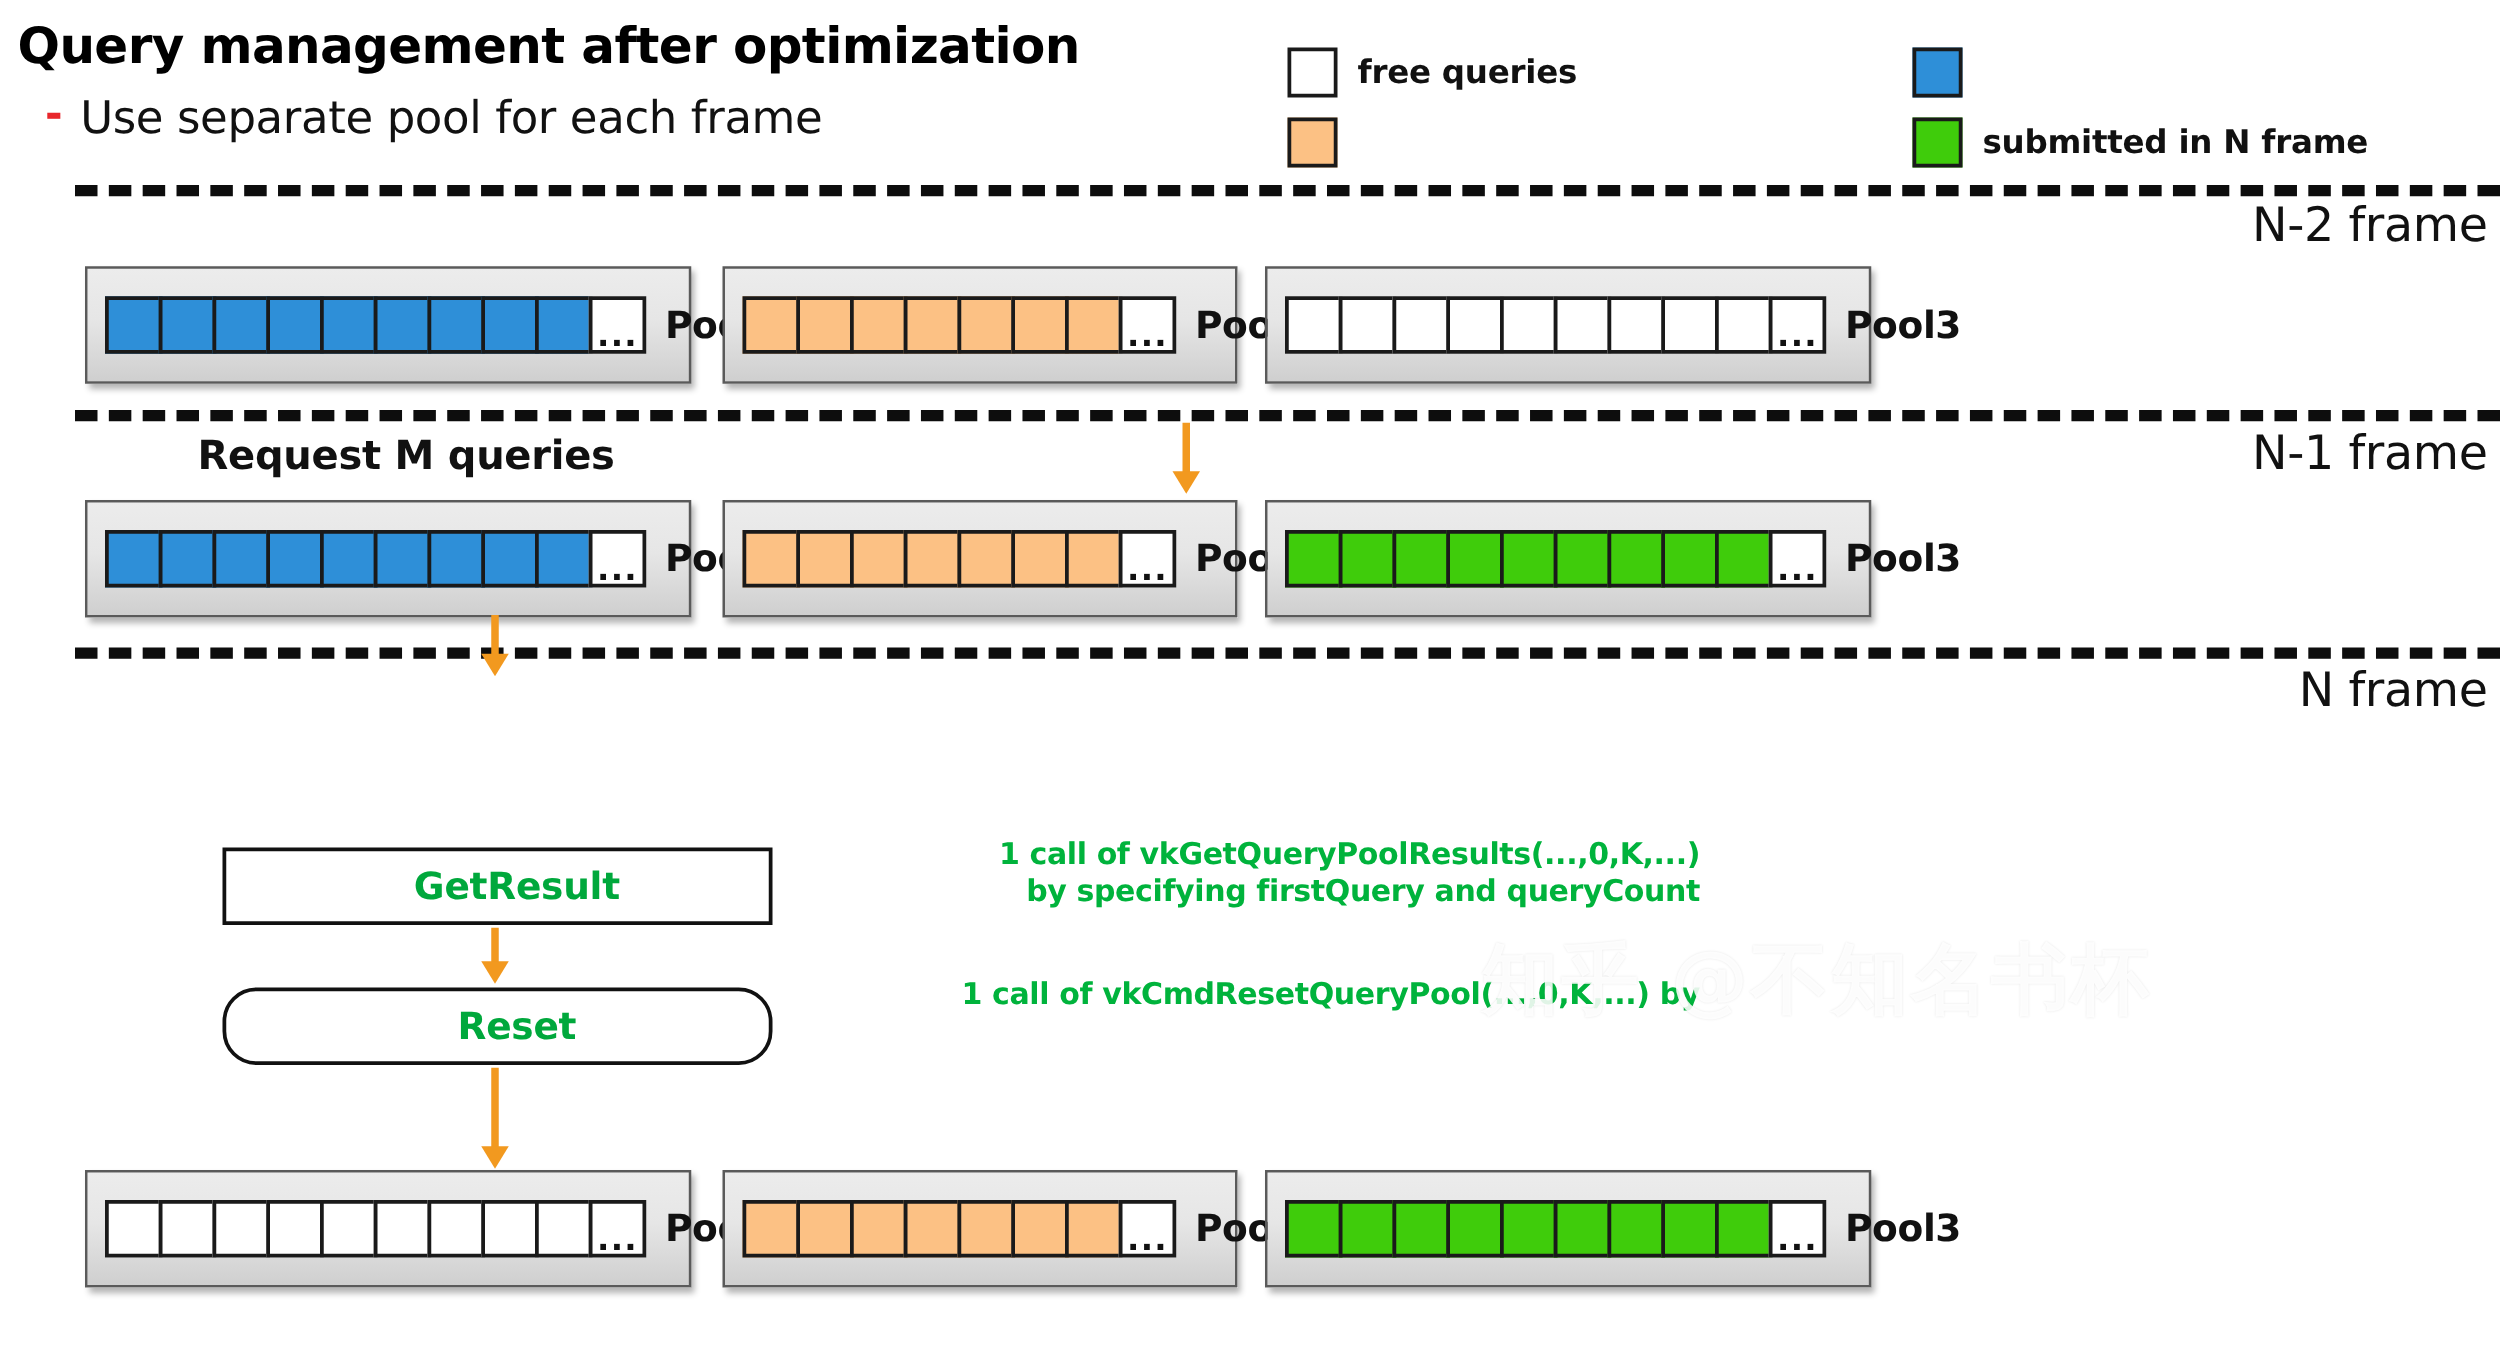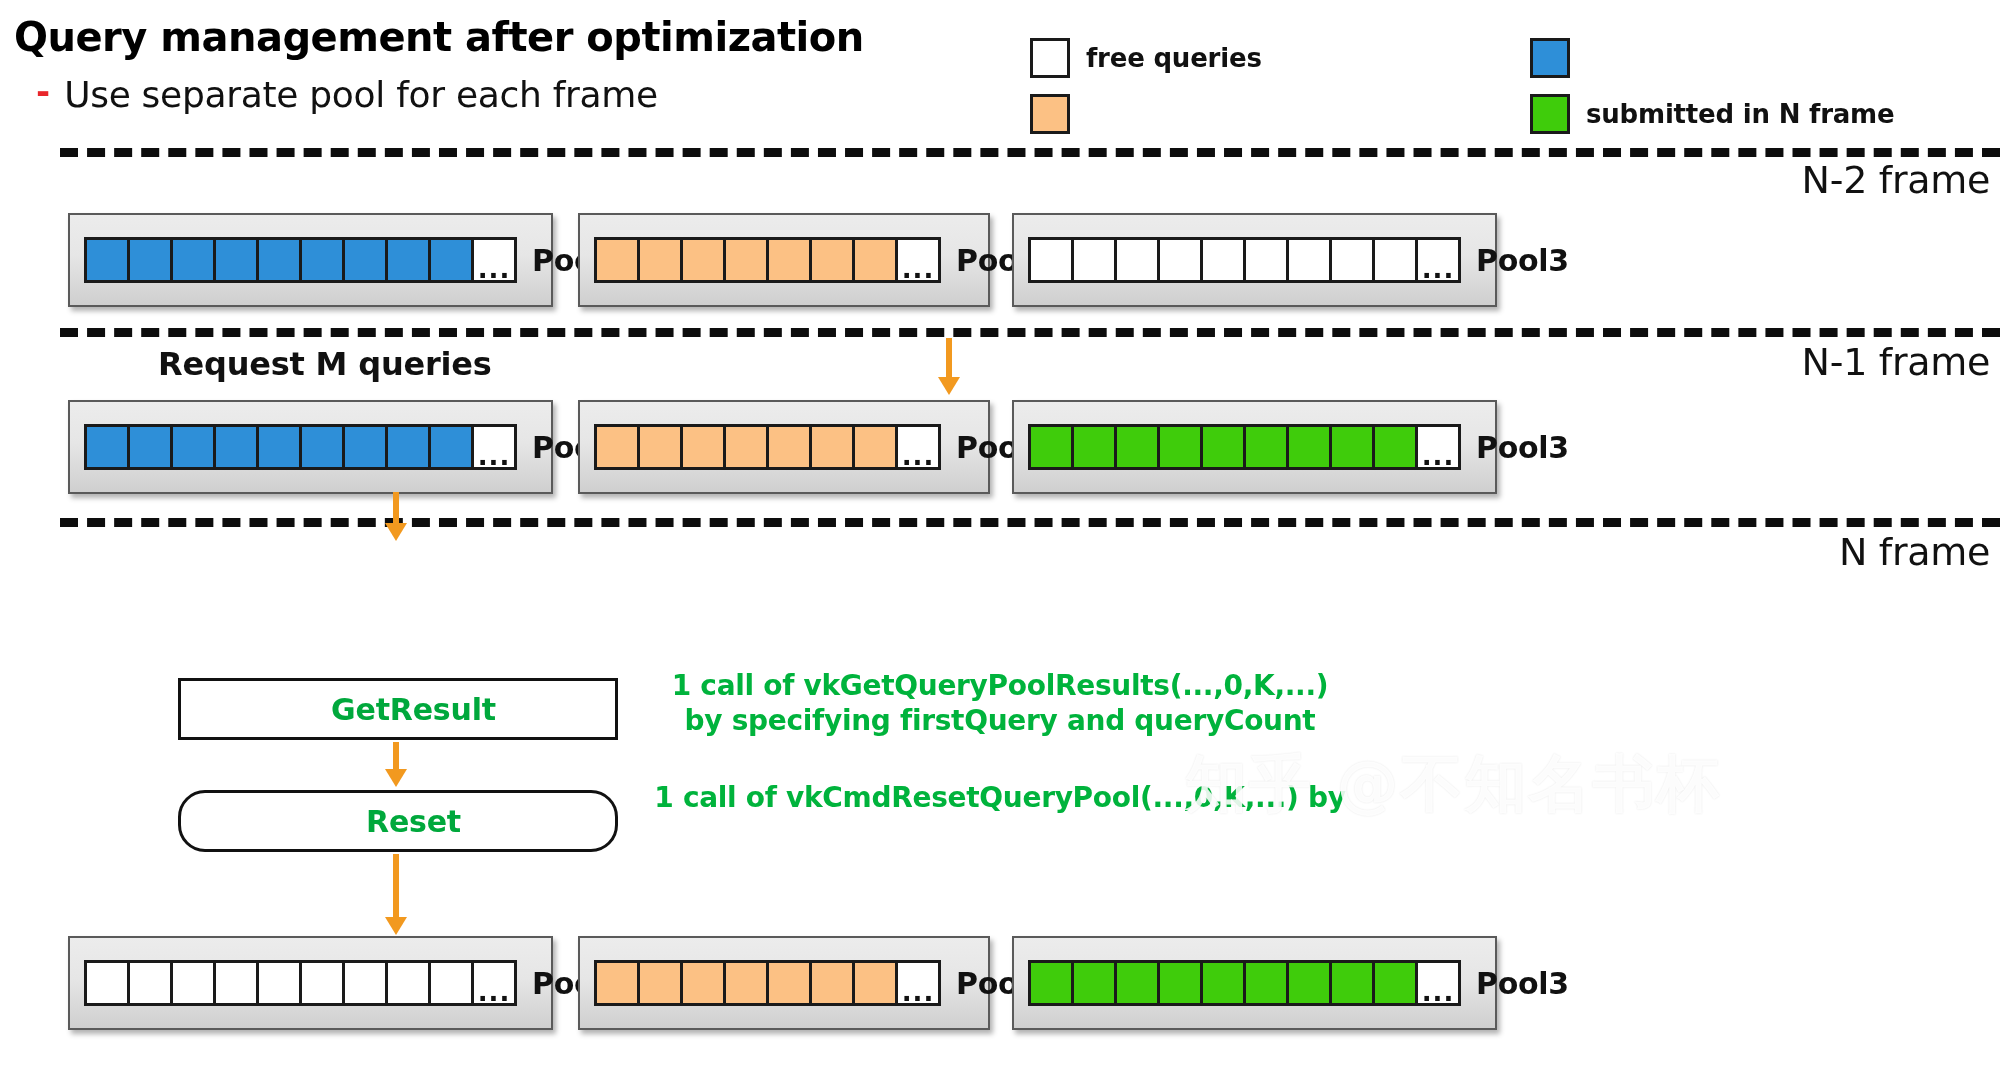--- a/index.html
+++ b/index.html
@@ -159,22 +159,22 @@
     font-size: 30px;
     font-weight: bold;
     color: #00a83c;
     letter-spacing: -0.2px;
     padding-left: 31px;
   }
 
   
   .note {
     position: absolute;
-    text-align: center;
-    font-size: 28px;
+    text-align: right;
+    font-size: 24px;
     font-weight: bold;
     color: #00b33c;
     line-height: 1.25;
     letter-spacing: -0.3px;
   }
 
   
   #watermark {
     position: absolute;
     left: 1185px;

